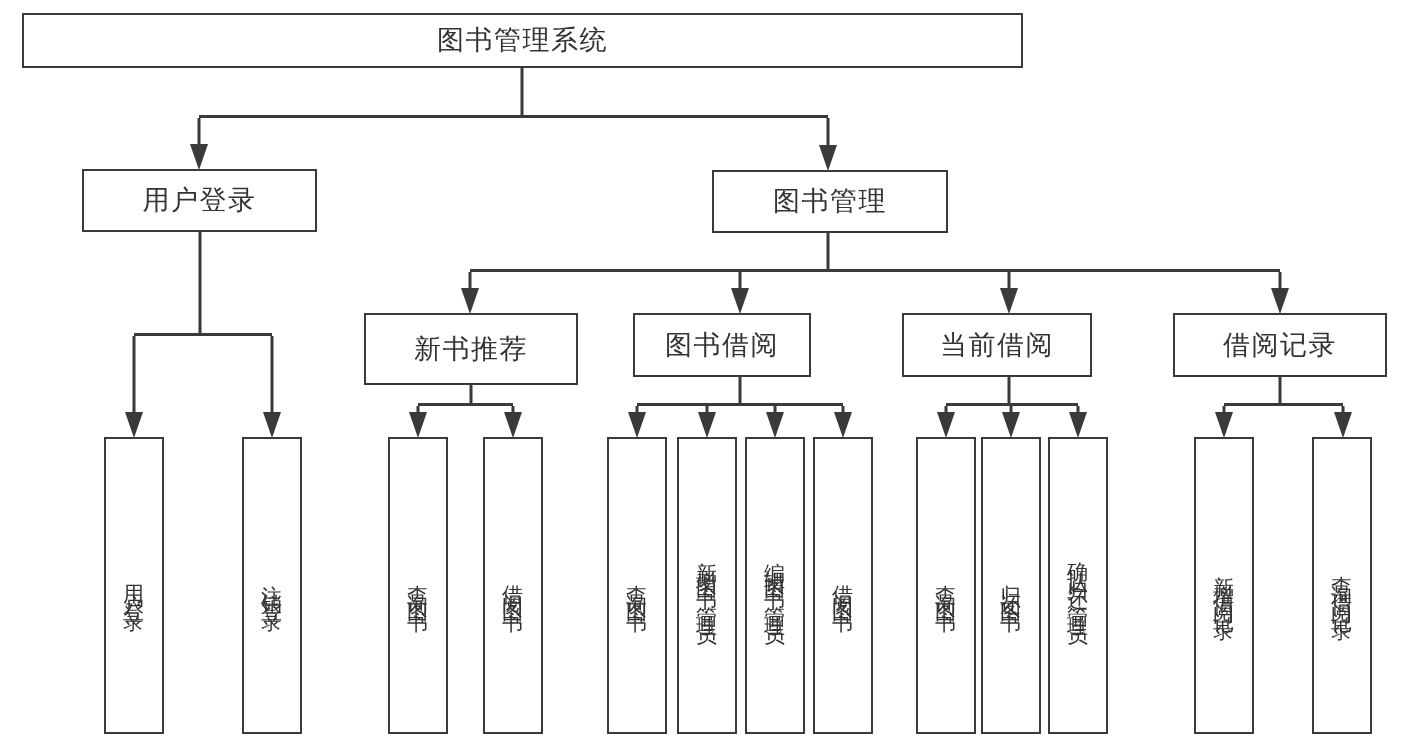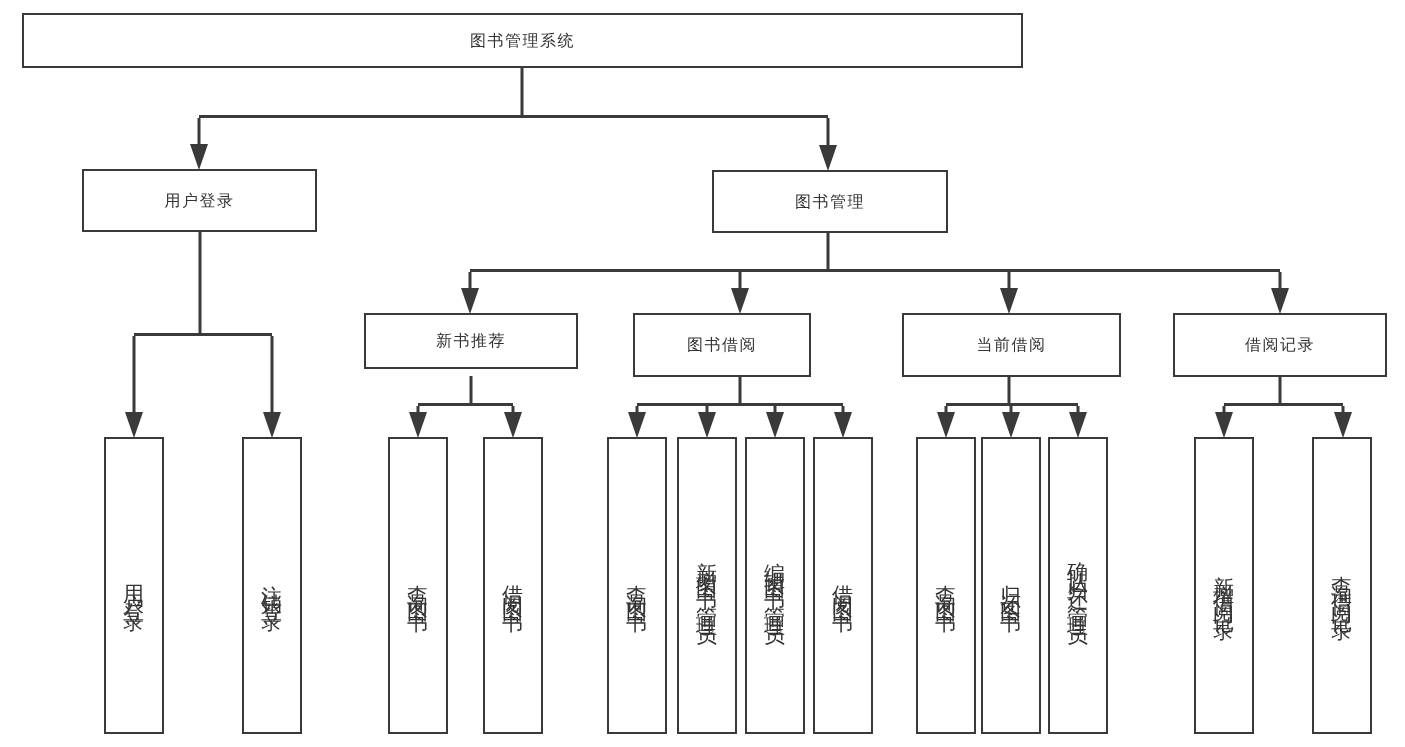--- a/index.html
+++ b/index.html
@@ -18,21 +18,21 @@
   svg.connectors{position:absolute;left:0;top:0;width:1405px;height:747px;z-index:1;}
   .cl{stroke:var(--line-color);stroke-width:3;fill:none;}
   .ah{fill:var(--line-color);stroke:none;}
   .box{
     position:absolute;background:var(--box-bg);
     border:2.5px solid var(--line-color);
     display:flex;align-items:center;justify-content:center;
     z-index:2;color:var(--text-color);
   }
   .h-label{
-    font-size:16px;letter-spacing:1.5px;color:var(--text-color);
+    font-size:27px;letter-spacing:1.5px;color:var(--text-color);
     white-space:nowrap;line-height:1;
   }
   .v-label{
     writing-mode:vertical-rl;text-orientation:mixed;
     font-size:21px;letter-spacing:9px;line-height:1.2;
     color:var(--text-color);white-space:nowrap;
   }
   .watermark{
     position:absolute;z-index:3;
     font-size:20px;letter-spacing:0.5px;
@@ -91,27 +91,27 @@
     <span class="h-label">图书管理系统</span>
   </div>
 
   <div class="box" style="left:82px;top:169px;width:235px;height:63px;">
     <span class="h-label">用户登录</span>
   </div>
   <div class="box" style="left:712px;top:170px;width:236px;height:63px;">
     <span class="h-label">图书管理</span>
   </div>
 
-  <div class="box" style="left:364px;top:313px;width:214px;height:56px;">
+  <div class="box" style="left:364px;top:313px;width:214px;height:72px;">
     <span class="h-label">新书推荐</span>
   </div>
   <div class="box" style="left:633px;top:313px;width:178px;height:64px;">
     <span class="h-label">图书借阅</span>
   </div>
-  <div class="box" style="left:902px;top:313px;width:219px;height:64px;">
+  <div class="box" style="left:902px;top:313px;width:190px;height:64px;">
     <span class="h-label">当前借阅</span>
   </div>
   <div class="box" style="left:1173px;top:313px;width:214px;height:64px;">
     <span class="h-label">借阅记录</span>
   </div>
 
   <div class="box" style="left:104px;top:437px;width:60px;height:297px;">
     <span class="v-label">用户登录</span>
   </div>
   <div class="box" style="left:242px;top:437px;width:60px;height:297px;">

